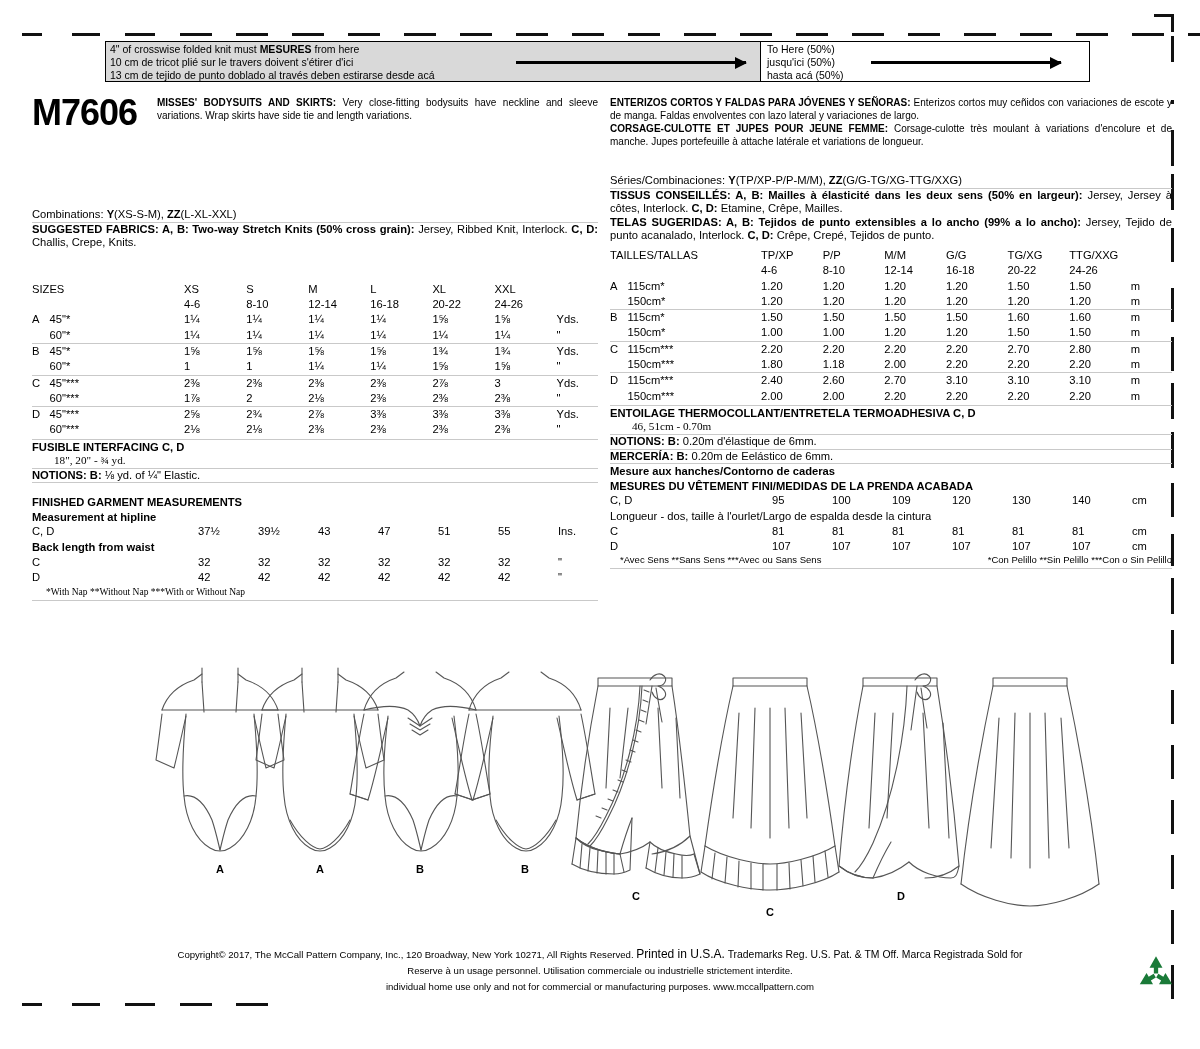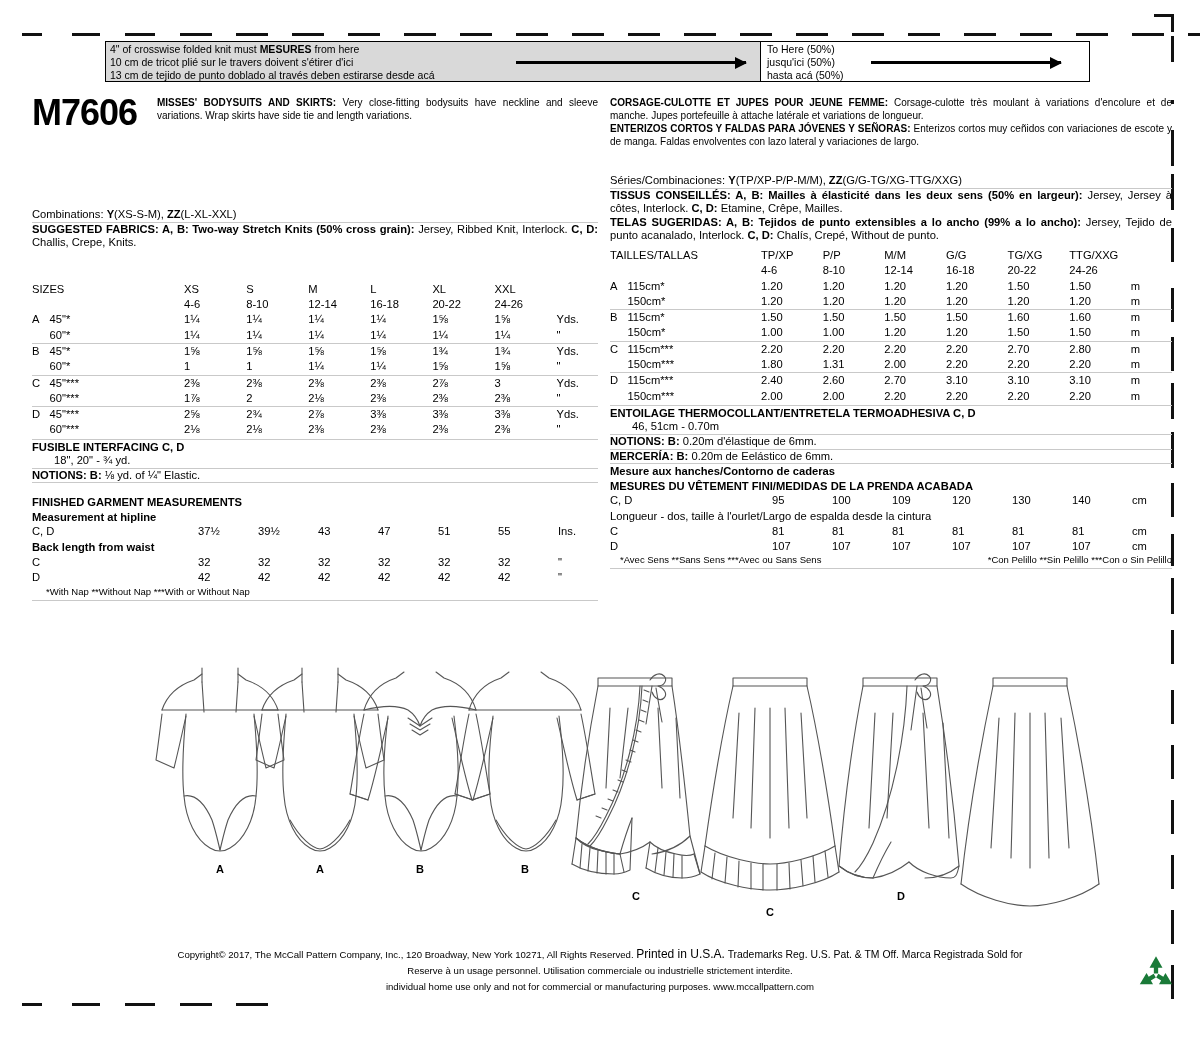--- a/index.html
+++ b/index.html
@@ -42,21 +42,21 @@
   
   table.t{border-collapse:collapse;width:100%;font-size:11.2px;}
   table.t td,table.t th{padding:0 0 0 0;font-weight:normal;text-align:left;vertical-align:top;line-height:15.3px;}
   .c-code{width:17px;font-weight:bold;}
   .c-wid{width:130px;}
   .num{text-align:left;width:60px;}
   .unit{text-align:left;width:40px;}
   .sep td{border-top:1px solid #c9c9c9;}
   .footnote{font-size:9.5px;line-height:12px;}
   .sectitle{font-weight:bold;font-size:11.2px;line-height:14.5px;}
-  .indent{padding-left:22px;}
+  .indent{padding-left:22px;font-family:Liberation Serif, serif;}
 
   
   .figs{position:absolute;left:0;top:648px;width:1200px;height:270px;}
   .figlabel{font-size:11px;font-weight:bold;text-anchor:middle;font-family:"Liberation Sans",sans-serif;}
 
   
   .footer{position:absolute;left:0;top:946px;width:1200px;text-align:center;font-size:9.6px;line-height:16px;}
   .footer .big{font-size:12px;}
   .footer .mid{font-size:10.4px;}
   .recycle{position:absolute;left:1133px;top:952px;}
@@ -353,38 +353,38 @@
         <td class="unit">"</td>
       </tr>
     </tbody>
       </table>
     <div class="footnote indent" style="padding-left:14px;">*With Nap **Without Nap ***With or Without Nap</div>
     <div class="rule" style="margin-top:2px;"></div>
   </div>
 
   <div class="col colR">
 
+    <div class="desc" style="margin-top:0;">
+      <b>ENTERIZOS CORTOS Y FALDAS PARA JÓVENES Y SEÑORAS:</b><span> Enterizos cortos muy ceñidos con variaciones de escote y de manga. Faldas envolventes con lazo lateral y variaciones de largo.</span>
+    </div>
     <div class="desc">
       <b>CORSAGE-CULOTTE ET JUPES POUR JEUNE FEMME:</b><span> Corsage-culotte très moulant à variations d'encolure et de manche. Jupes portefeuille à attache latérale et variations de longueur.</span>
-    </div>
-    <div class="desc" style="margin-top:0;">
-      <b>ENTERIZOS CORTOS Y FALDAS PARA JÓVENES Y SEÑORAS:</b><span> Enterizos cortos muy ceñidos con variaciones de escote y de manga. Faldas envolventes con lazo lateral y variaciones de largo.</span>
     </div>
 
     <div style="height:26px;"></div>
 
     <div class="blk">
       <span>Séries/Combinaciones: </span><b>Y</b><span>(TP/XP-P/P-M/M), </span><b>ZZ</b><span>(G/G-TG/XG-TTG/XXG)</span>
     </div>
     <div class="rule"></div>
     <div class="blk desc">
       <b>TISSUS CONSEILLÉS: A, B: Mailles à élasticité dans les deux sens (50% en largeur):</b><span> Jersey, Jersey à côtes, Interlock. </span><b>C, D:</b><span> Etamine, Crêpe, Mailles.</span>
     </div>
     <div class="blk desc">
-      <b>TELAS SUGERIDAS: A, B: Tejidos de punto extensibles a lo ancho (99% a lo ancho):</b><span> Jersey, Tejido de punto acanalado, Interlock. </span><b>C, D:</b><span> Chalís, Crepé, Without de punto.</span>
+      <b>TELAS SUGERIDAS: A, B: Tejidos de punto extensibles a lo ancho (99% a lo ancho):</b><span> Jersey, Tejido de punto acanalado, Interlock. </span><b>C, D:</b><span> Crêpe, Crepé, Tejidos de punto.</span>
     </div>
 
     <div style="height:5px;"></div>
 
     <table class="t">
       <tbody>
           <tr>
         <td colspan="2">TAILLES/TALLAS</td>
         <td class="num">TP/XP</td>
         <td class="num">P/P</td>
@@ -458,21 +458,21 @@
             <td class="num">2.20</td>
             <td class="num">2.20</td>
             <td class="num">2.70</td>
             <td class="num">2.80</td>
             <td class="unit">m</td>
           </tr>
           <tr>
             <td class="c-code"></td>
             <td class="c-wid">150cm***</td>
             <td class="num">1.80</td>
-            <td class="num">1.31</td>
+            <td class="num">1.18</td>
             <td class="num">2.00</td>
             <td class="num">2.20</td>
             <td class="num">2.20</td>
             <td class="num">2.20</td>
             <td class="unit">m</td>
           </tr>
           <tr class="sep">
             <td class="c-code">D</td>
             <td class="c-wid">115cm***</td>
             <td class="num">2.40</td>

